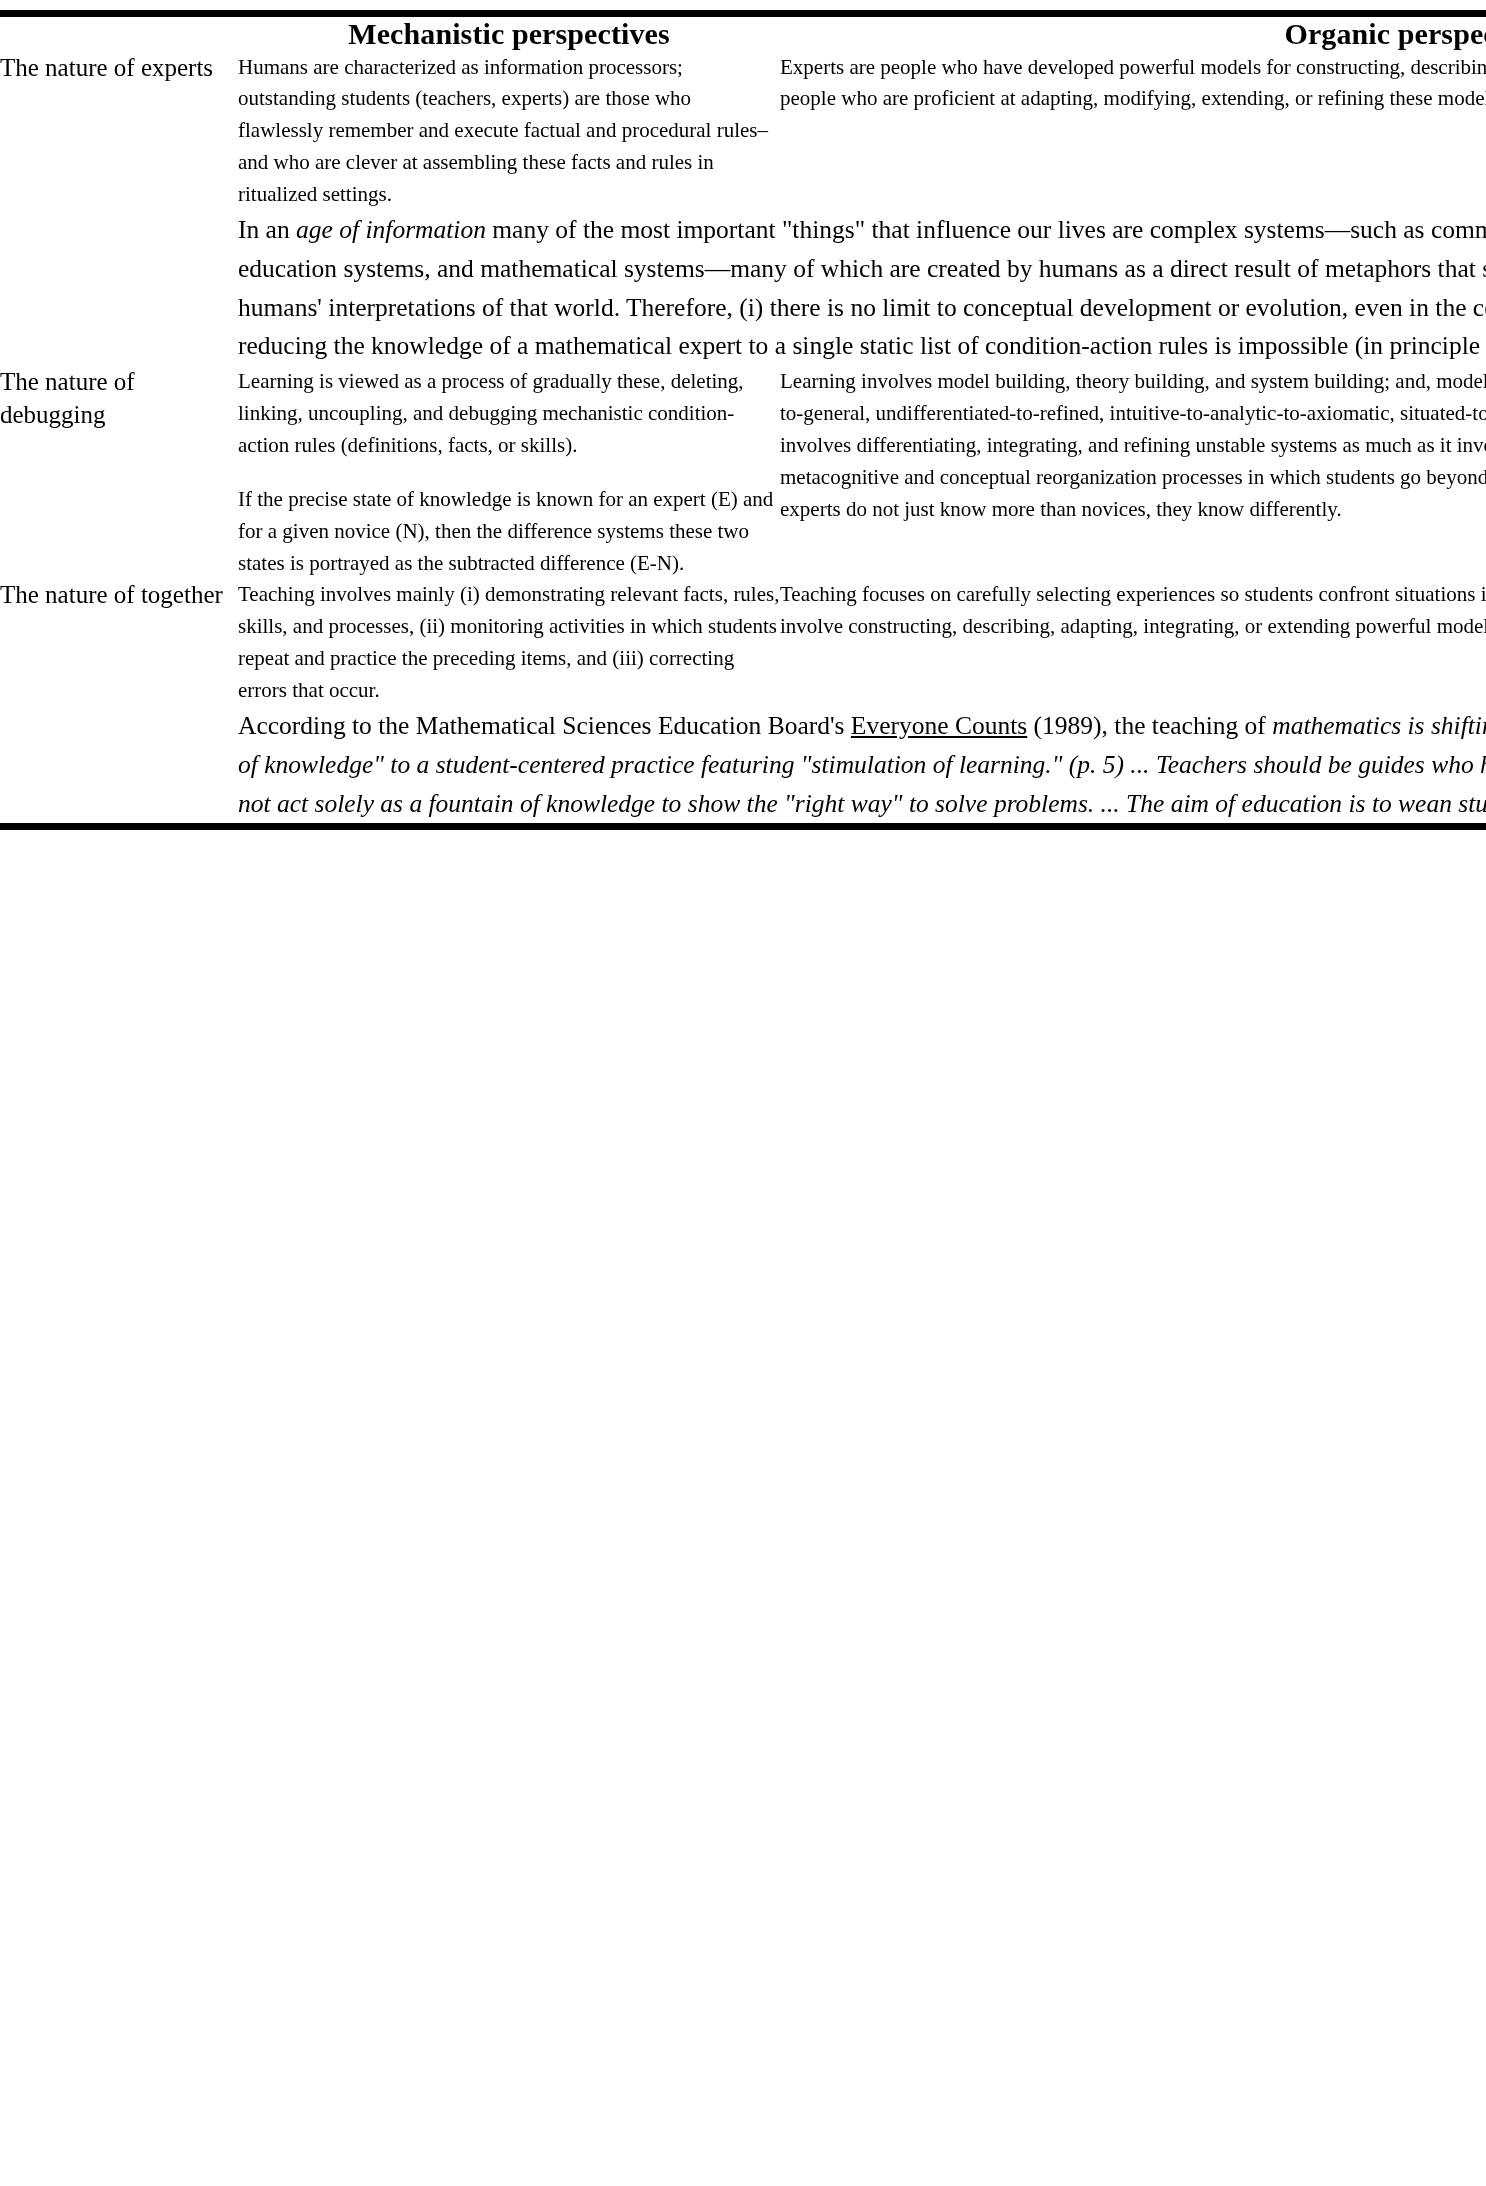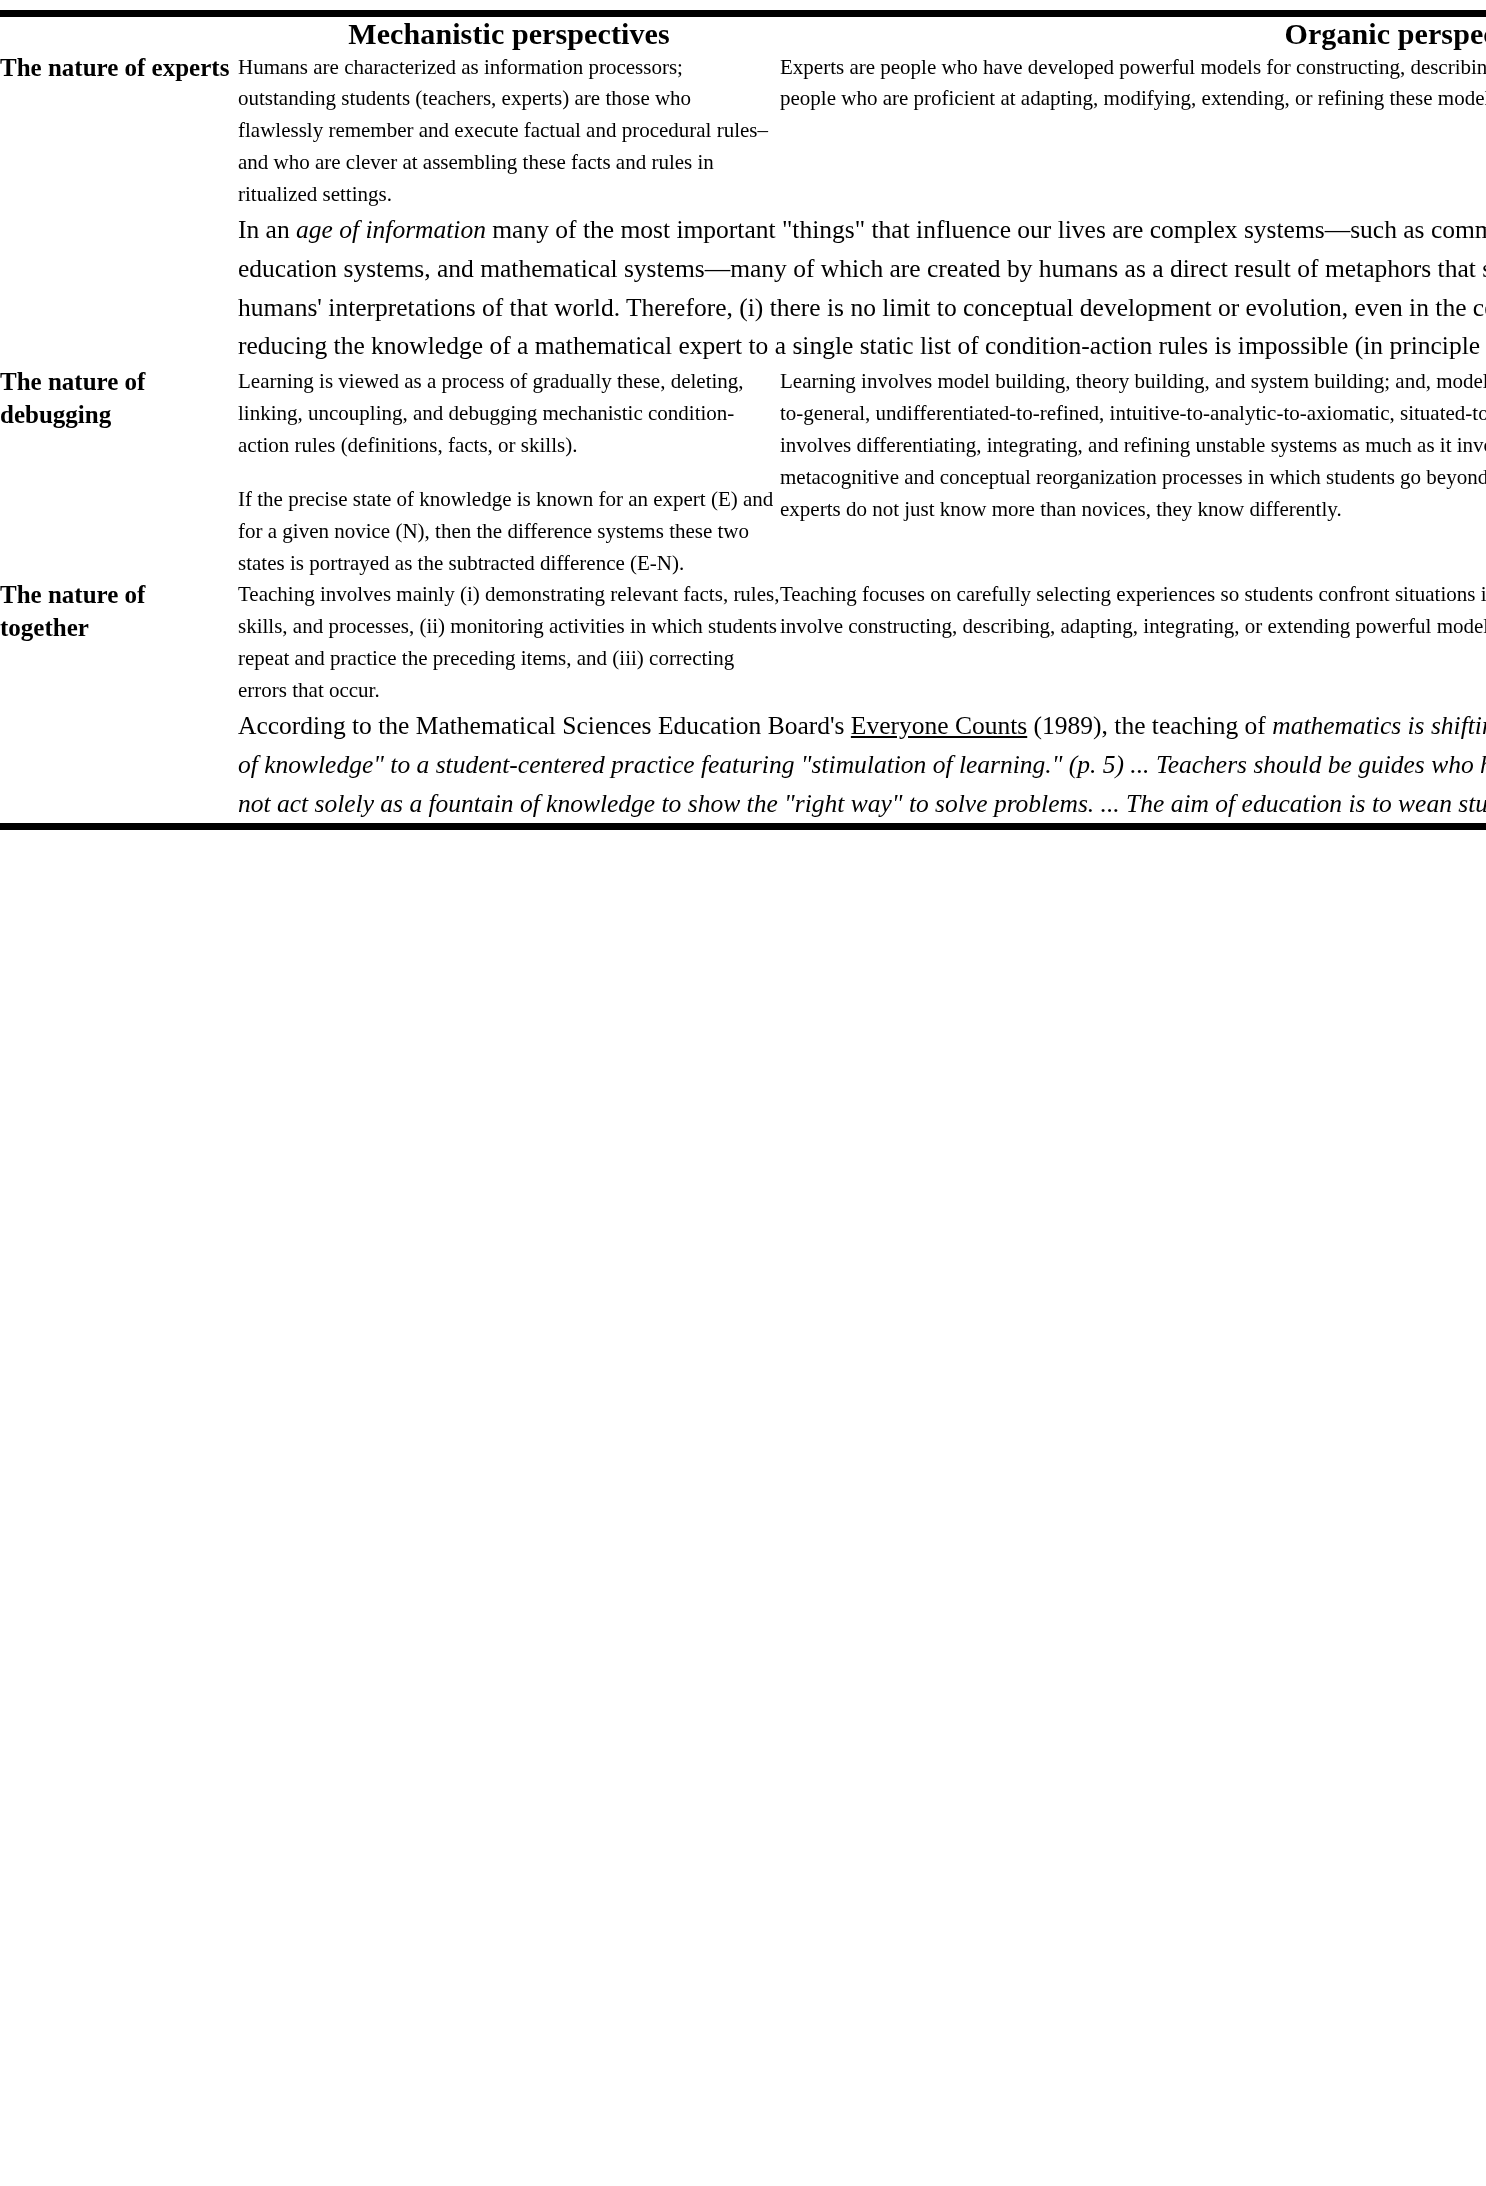--- a/index.html
+++ b/index.html
@@ -63,21 +63,21 @@
   .head-cell {
     text-align: center;
     font-weight: bold;
     font-size: 30px;
     line-height: 1.15;
     padding: 26px 18px 30px 18px;
     letter-spacing: 0.1px;
   }
 
   .label-cell {
-    font-weight: bold;
+    font-weight: normal;
     font-size: 25px;
     line-height: 1.30;
     padding: 26px 14px 20px 14px;
   }
 
   .body-cell {
     font-size: 21px;
     line-height: 1.52;
     padding: 24px 22px 18px 22px;
   }

